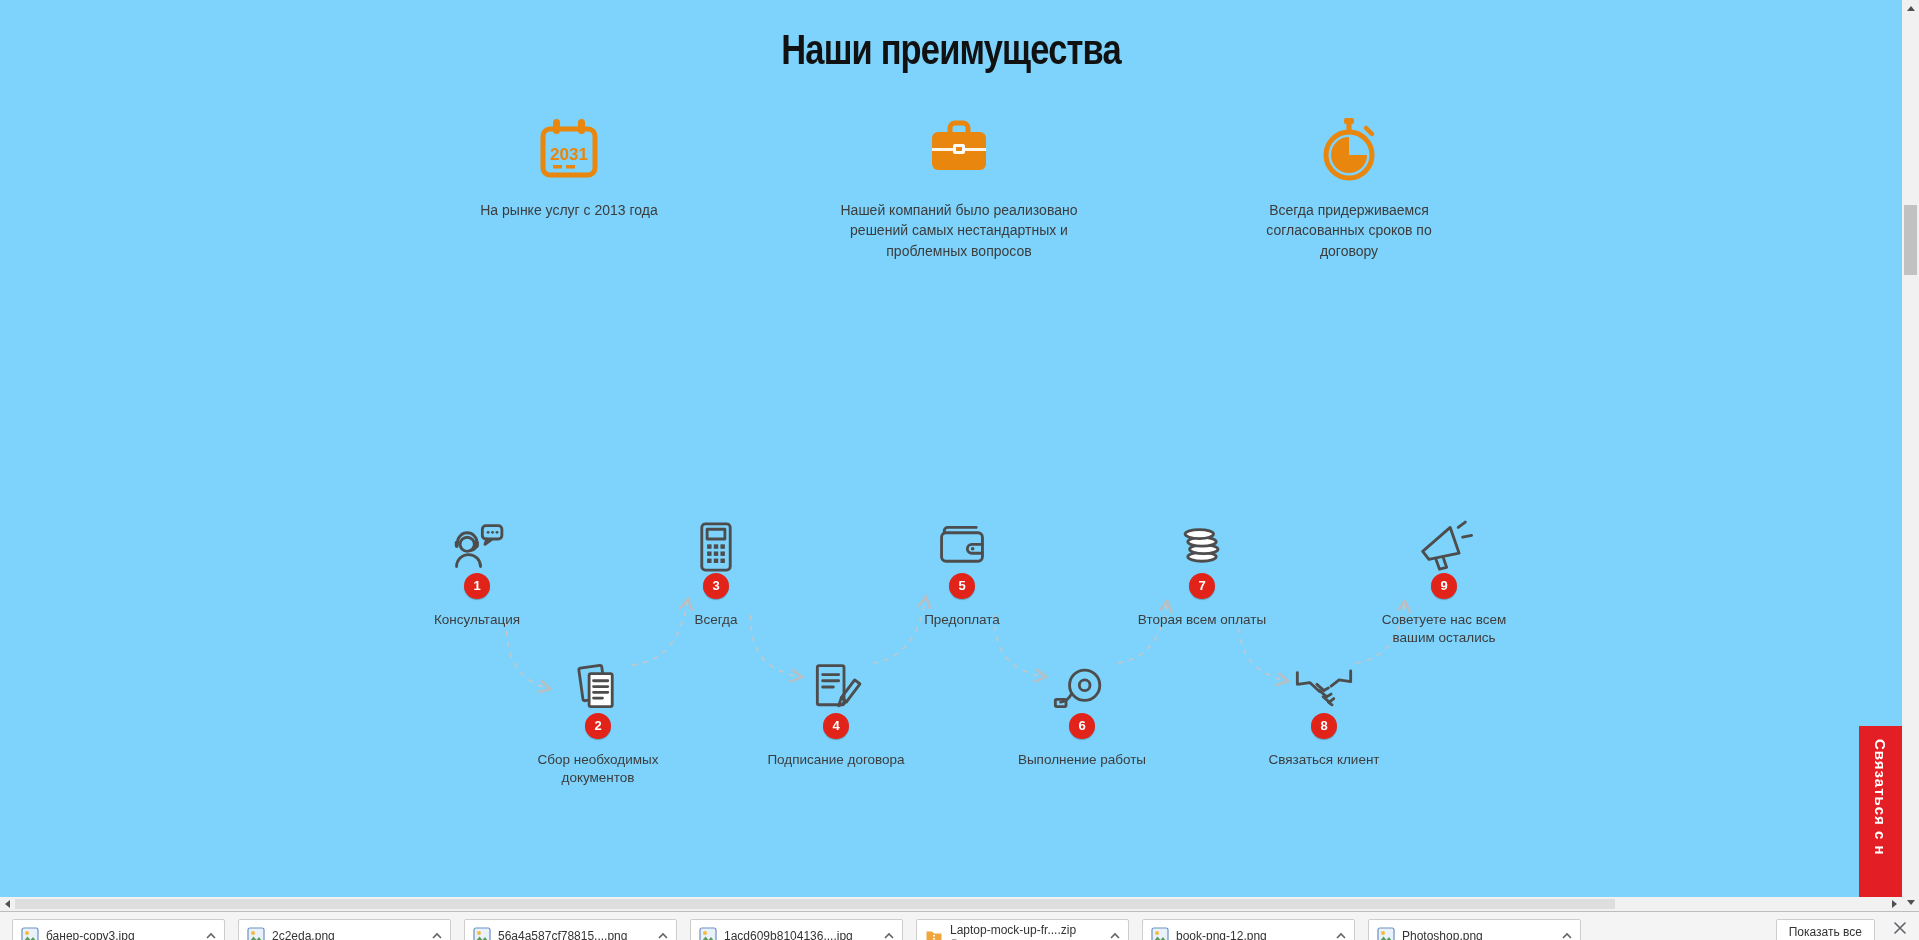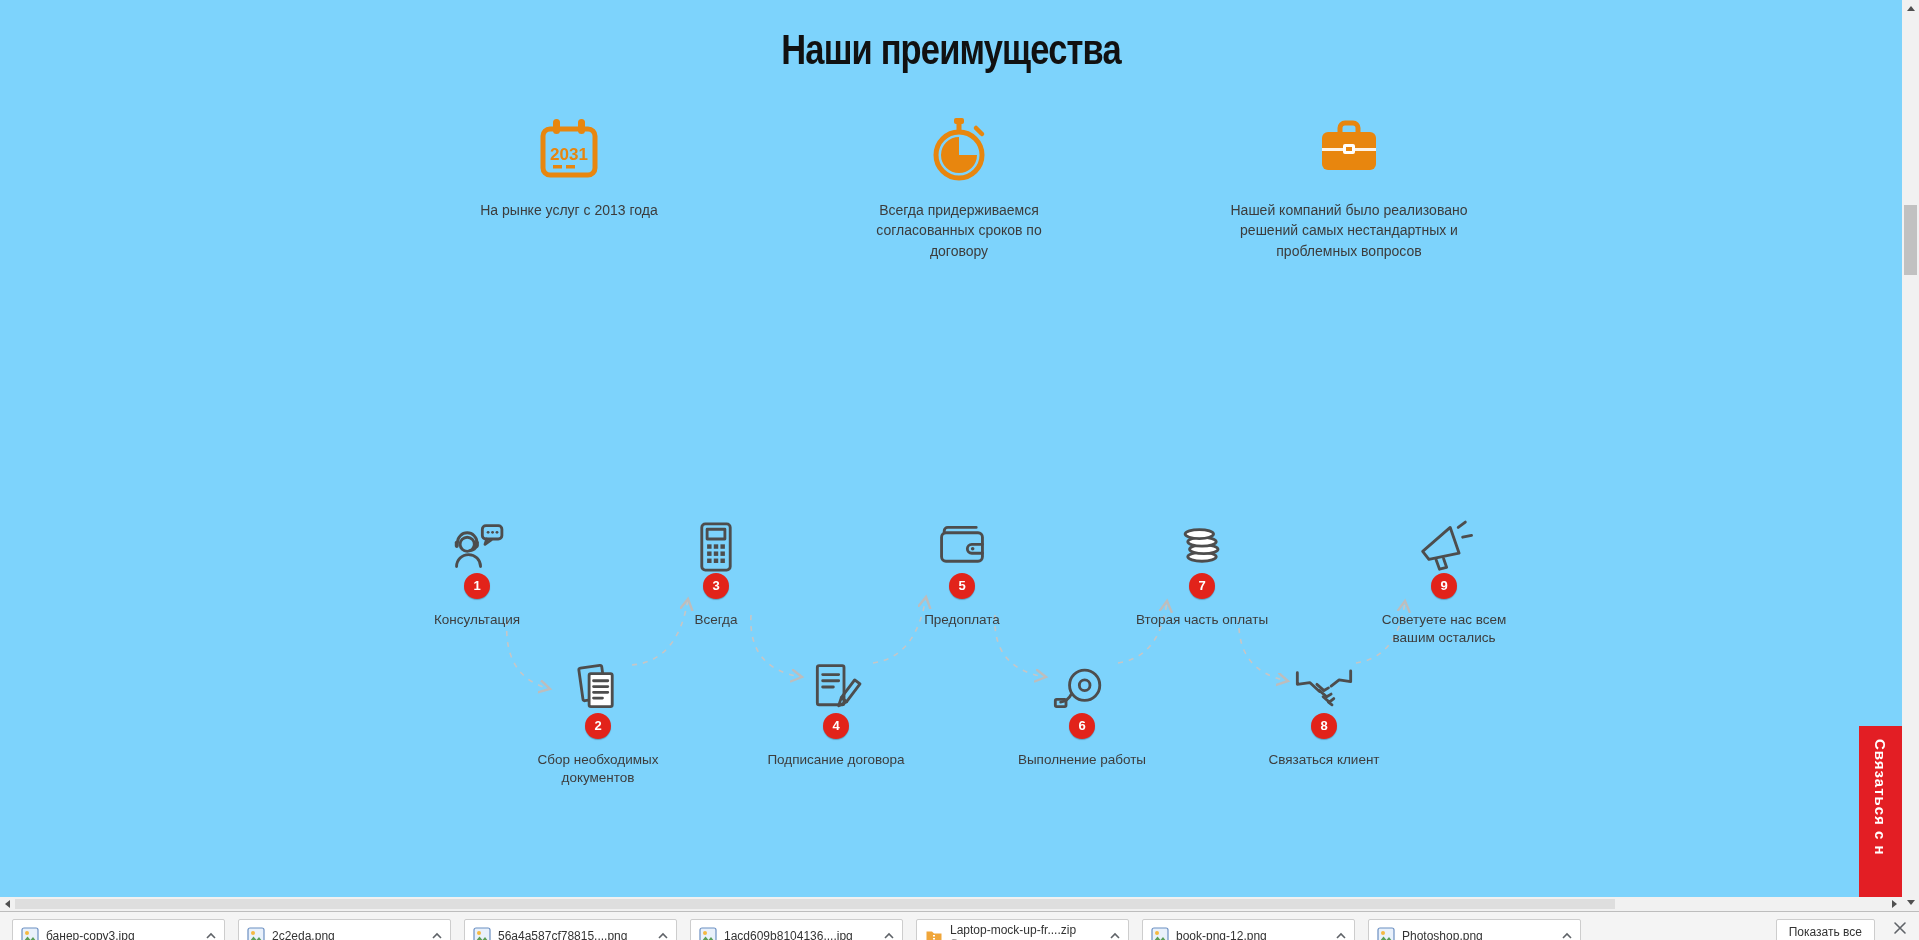--- a/index.html
+++ b/index.html
@@ -90,41 +90,41 @@
           <rect x="17" y="49" width="9" height="3.5" fill="#e8860e"></rect>
           <rect x="30" y="49" width="9" height="3.5" fill="#e8860e"></rect>
         </svg>
       </div>
       <div class="adv-caption" style="max-width:190px">На рынке услуг с 2013 года</div>
     </div>
 
     <div class="adv-col">
       <div class="adv-iconbox">
         <svg width="66" height="66" viewBox="0 0 66 66">
+          <path d="M24,16 v-4 a5,5 0 0 1 5,-5 h8 a5,5 0 0 1 5,5 v4" fill="none" stroke="#e8860e" stroke-width="5"></path>
+          <rect x="6" y="16" width="54" height="38" rx="6" fill="#e8860e"></rect>
+          <rect x="6" y="32" width="54" height="3" fill="#ffffff" opacity="0.9"></rect>
+          <rect x="27" y="28" width="12" height="10" rx="2" fill="#ffffff"></rect>
+          <rect x="30" y="31" width="6" height="4" fill="#e8860e"></rect>
+        </svg>
+      </div>
+      <div class="adv-caption">Нашей компаний было реализовано решений самых нестандартных и проблемных вопросов</div>
+    </div>
+
+    <div class="adv-col">
+      <div class="adv-iconbox">
+        <svg width="66" height="66" viewBox="0 0 66 66">
           <rect x="28" y="2" width="10" height="6" rx="2" fill="#e8860e"></rect>
           <rect x="30.5" y="7" width="5" height="7" fill="#e8860e"></rect>
           <path d="M50,12 l6,6" stroke="#e8860e" stroke-width="4.5" stroke-linecap="round"></path>
           <circle cx="33" cy="39" r="23" fill="none" stroke="#e8860e" stroke-width="5"></circle>
           <path d="M33,39 L33,21 A18,18 0 1 0 51,39 Z" fill="#e8860e"></path>
         </svg>
       </div>
       <div class="adv-caption" style="max-width:220px">Всегда придерживаемся согласованных сроков по договору</div>
-    </div>
-
-    <div class="adv-col">
-      <div class="adv-iconbox">
-        <svg width="66" height="66" viewBox="0 0 66 66">
-          <path d="M24,16 v-4 a5,5 0 0 1 5,-5 h8 a5,5 0 0 1 5,5 v4" fill="none" stroke="#e8860e" stroke-width="5"></path>
-          <rect x="6" y="16" width="54" height="38" rx="6" fill="#e8860e"></rect>
-          <rect x="6" y="32" width="54" height="3" fill="#ffffff" opacity="0.9"></rect>
-          <rect x="27" y="28" width="12" height="10" rx="2" fill="#ffffff"></rect>
-          <rect x="30" y="31" width="6" height="4" fill="#e8860e"></rect>
-        </svg>
-      </div>
-      <div class="adv-caption">Нашей компаний было реализовано решений самых нестандартных и проблемных вопросов</div>
     </div>
 
   </div>
 
 
   <div class="process">
 
     <svg class="arrows" width="1902" height="340">
       <defs>
         <marker id="arr" markerWidth="10" markerHeight="10" refX="7" refY="4" orient="auto">
@@ -239,21 +239,21 @@
     <div class="step rowA" style="left:1117px">
       <div class="step-iconwrap">
         <svg class="sicon" viewBox="0 0 72 72">
           <ellipse class="wfill" cx="36" cy="47" rx="16" ry="5" style="fill:#fff"></ellipse>
           <ellipse class="wfill" cx="38" cy="38.5" rx="16" ry="5" style="fill:#fff"></ellipse>
           <ellipse class="wfill" cx="36" cy="30" rx="16" ry="5" style="fill:#fff"></ellipse>
           <ellipse class="wfill" cx="33" cy="21.5" rx="16" ry="5" style="fill:#fff"></ellipse>
         </svg>
         <div class="badge">7</div>
       </div>
-      <div class="step-label">Вторая часть оплаты</div>
+      <div class="step-label">Вторая всем оплаты</div>
     </div>
 
     <div class="step rowB" style="left:1239px">
       <div class="step-iconwrap">
         <svg class="sicon" viewBox="0 0 72 72">
           <path d="M6,20 v13 l14,-2 11,10"></path>
           <path d="M66,18 v12 l-13,-2 -9,7"></path>
           <path d="M28,33 l8,7 5,-3"></path>
           <path d="M31,40 l8,7 5,-3"></path>
           <path d="M35,47 l7,6 5,-4"></path>

